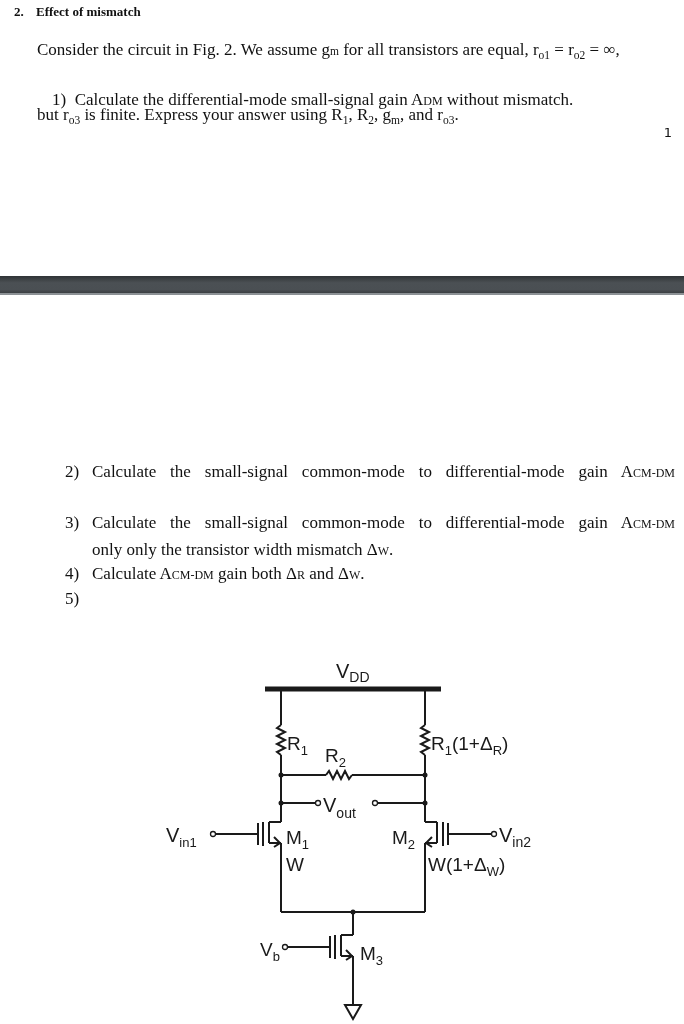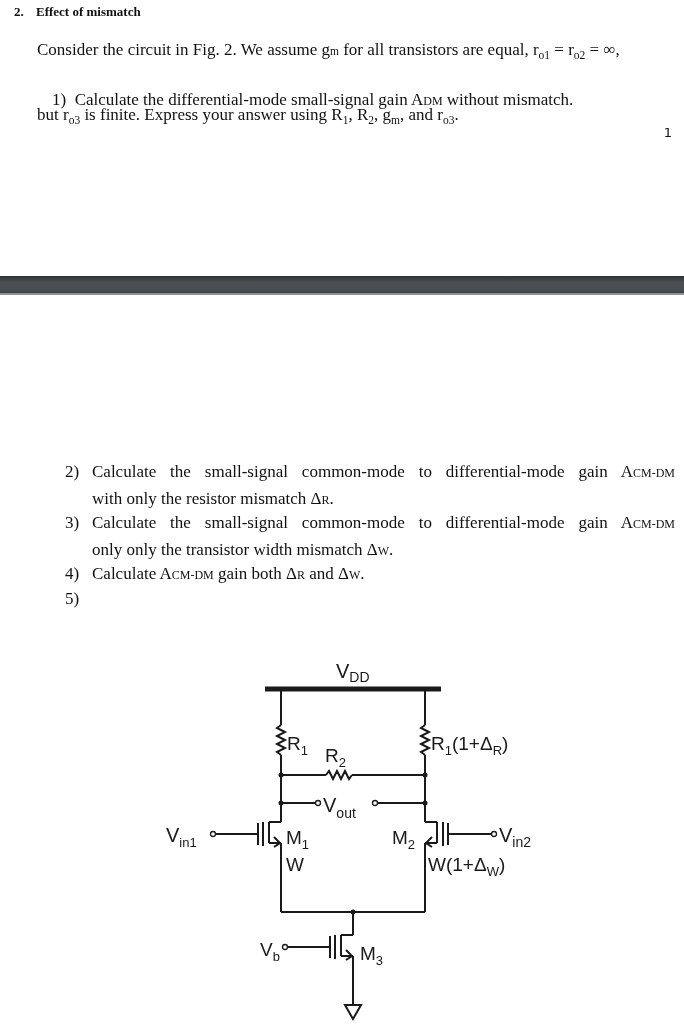--- a/index.html
+++ b/index.html
@@ -36,21 +36,20 @@
   <span>1)</span>&nbsp;&nbsp;<span>Calculate the differential-mode small-signal gain A</span><span class="sc">DM</span><span> without mismatch.</span>
 </div>
 
 <div class="abs pagenum">1</div>
 
 <div class="abs divider"></div>
 
 <div class="abs item" style="top:459px;">
   <span class="n">2)</span>
   <span class="t j"><span>Calculate the small-signal common-mode to differential-mode gain A</span><span class="sc">CM-DM</span></span>
-  <span class="t"><span>with only the resistor mismatch Δ</span><span class="sc">R</span><span>.</span></span>
 </div>
 <div class="abs item" style="top:510px;">
   <span class="n">3)</span>
   <span class="t j"><span>Calculate the small-signal common-mode to differential-mode gain A</span><span class="sc">CM-DM</span></span>
   <span class="t"><span>only only the transistor width mismatch Δ</span><span class="sc">W</span><span>.</span></span>
 </div>
 <div class="abs item" style="top:561px;">
   <span class="n">4)</span>
   <span class="t"><span>Calculate A</span><span class="sc">CM-DM</span><span> gain both Δ</span><span class="sc">R</span><span> and Δ</span><span class="sc">W</span><span>.</span></span>
 </div>

